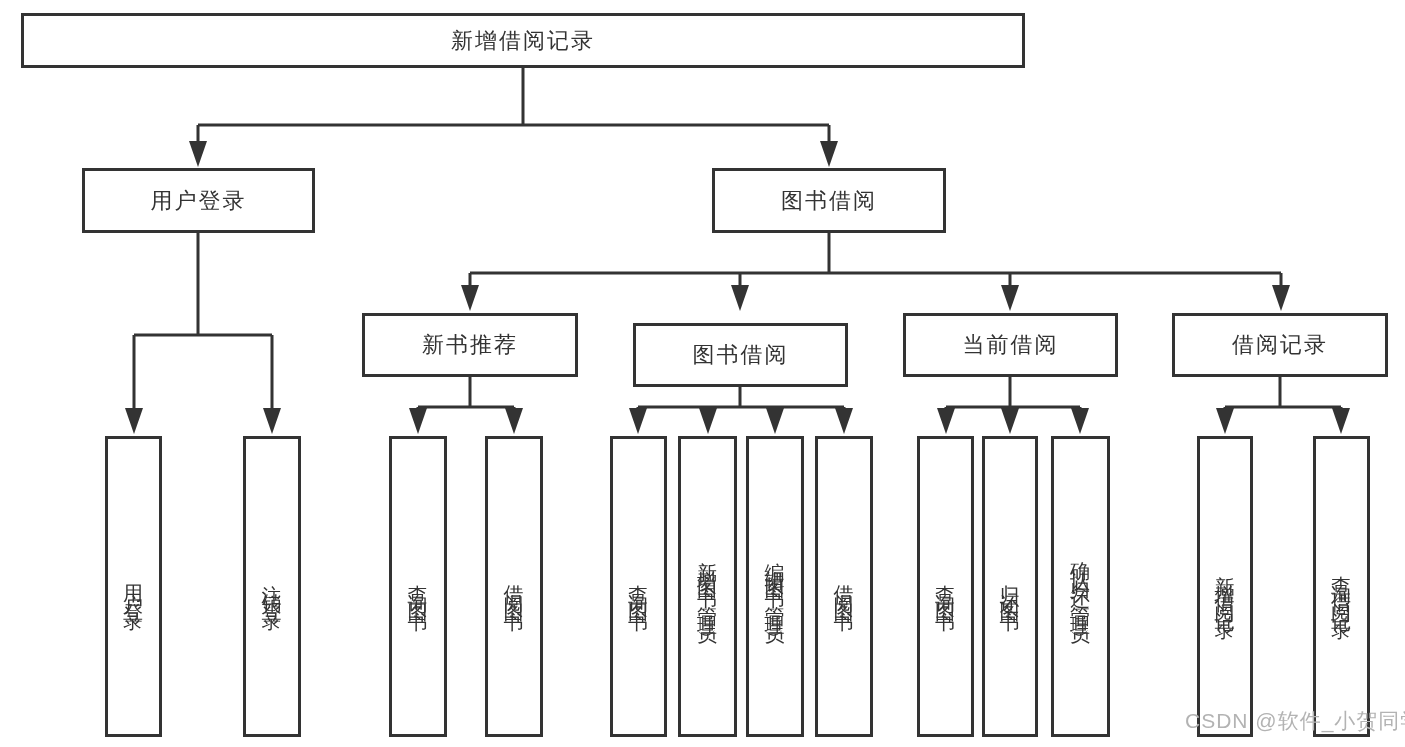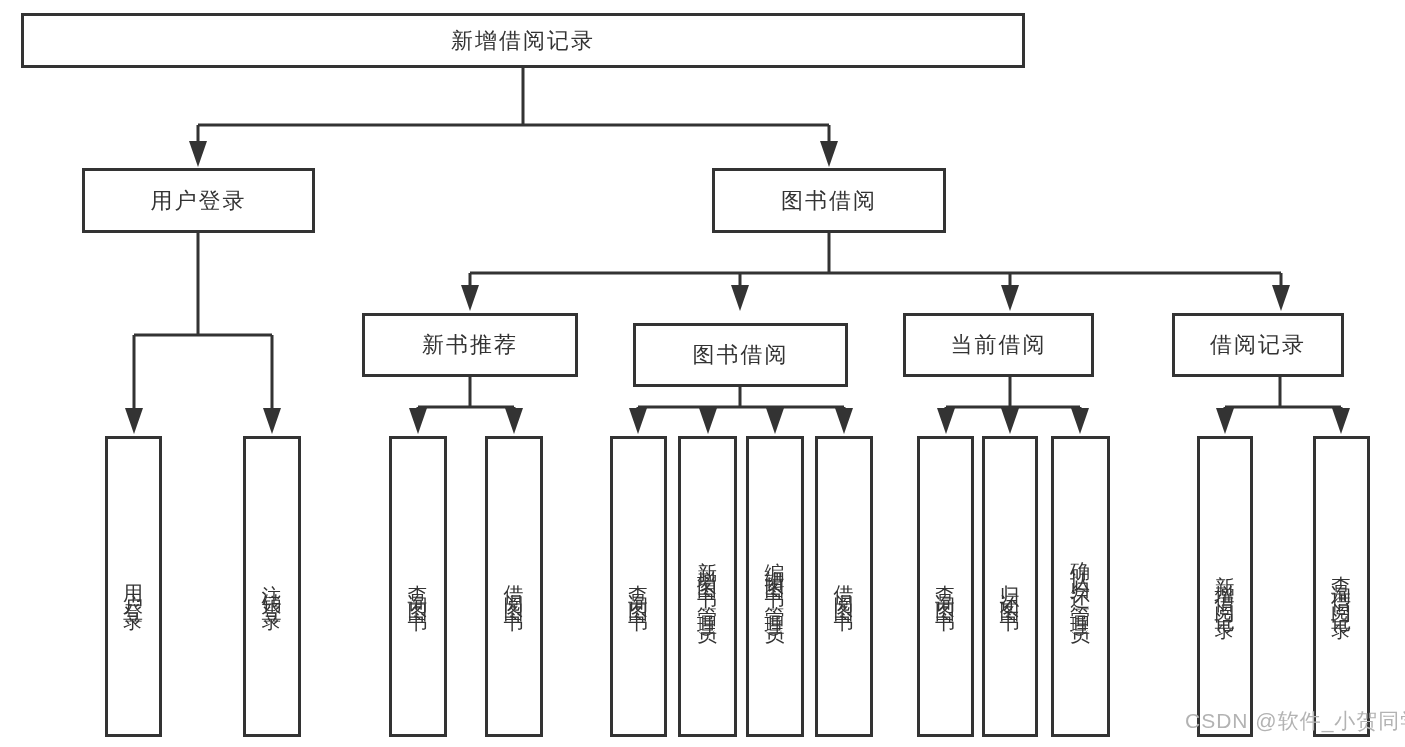--- a/index.html
+++ b/index.html
@@ -71,24 +71,24 @@
   <div class="box h" style="left:712px;top:168px;width:234px;height:65px">
     <span>图书借阅</span>
   </div>
 
   <div class="box h" style="left:362px;top:313px;width:216px;height:64px">
     <span>新书推荐</span>
   </div>
   <div class="box h" style="left:633px;top:323px;width:215px;height:64px">
     <span>图书借阅</span>
   </div>
-  <div class="box h" style="left:903px;top:313px;width:191px;height:64px">
+  <div class="box h" style="left:903px;top:313px;width:215px;height:64px">
     <span>当前借阅</span>
   </div>
-  <div class="box h" style="left:1172px;top:313px;width:172px;height:64px">
+  <div class="box h" style="left:1172px;top:313px;width:216px;height:64px">
     <span>借阅记录</span>
   </div>
 
   <div class="box v" style="left:105px;top:436px;width:57px;height:301px">
     <span>用户登录</span>
   </div>
   <div class="box v" style="left:243px;top:436px;width:58px;height:301px">
     <span>注销登录</span>
   </div>
 

